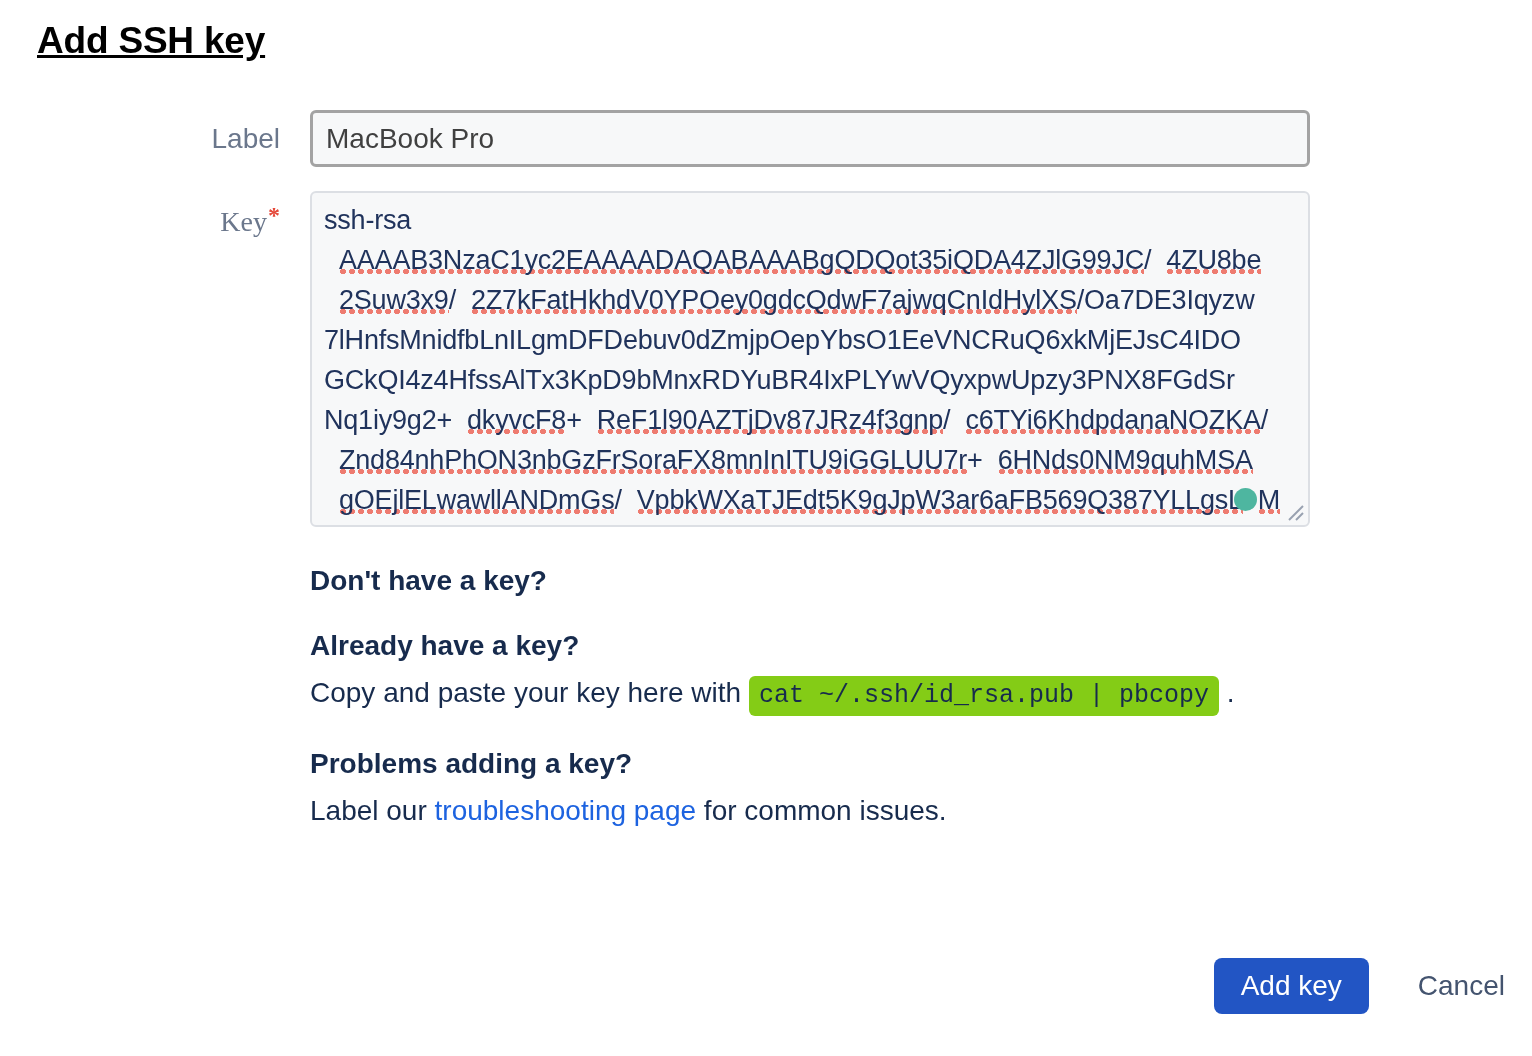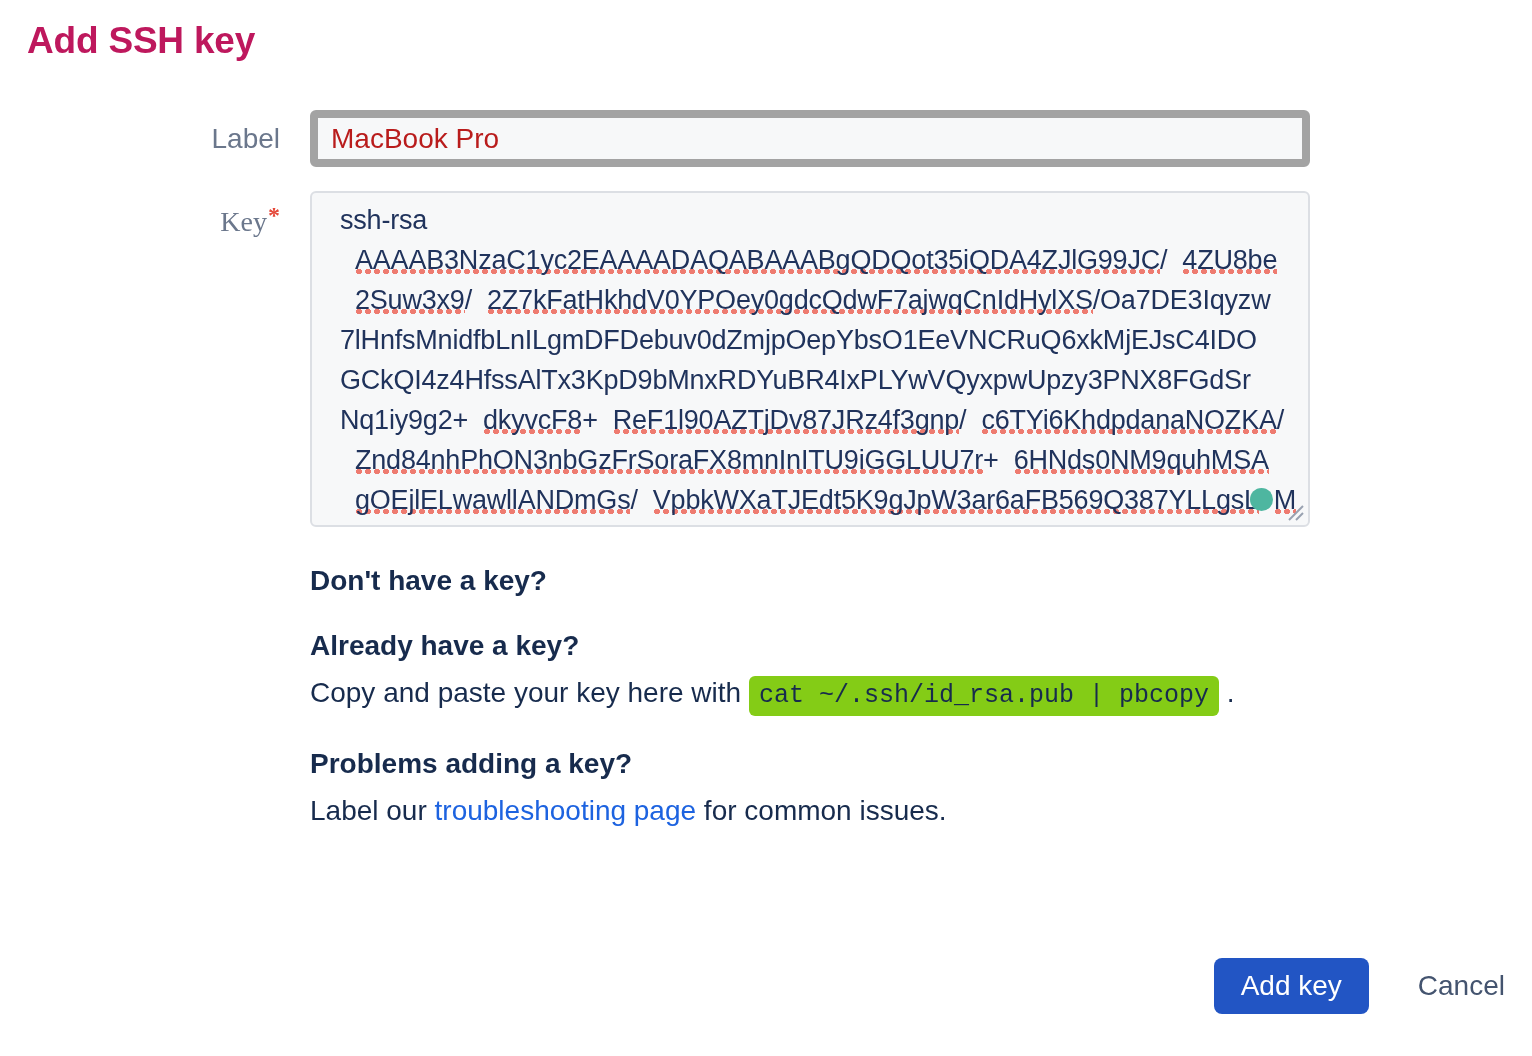--- a/index.html
+++ b/index.html
@@ -11,23 +11,24 @@
     font-family: "Liberation Sans", sans-serif;
     color: #172B4D;
     position: relative;
     overflow: hidden;
   }
   .page { padding: 20px 27px 0 27px; }
 
   h1.page-title {
     font-size: 37px;
     font-weight: 700;
-    color: #be185d;
-    margin: 0 0 48px 0;
+    color: #000000;
+    margin: 0 0 48px 10px;
     letter-spacing: -0.2px;
+    text-decoration: underline;
   }
 
   .form-row {
     display: grid;
     grid-template-columns: 253px 1000px;
     column-gap: 30px;
     margin-bottom: 24px;
   }
   .form-row.label-row { align-items: center; }
   .form-row.key-row { align-items: start; }
@@ -45,38 +46,38 @@
     font-weight: 700;
     vertical-align: top;
     position: relative;
     top: -4px;
     margin-left: 1px;
   }
 
   .text-input {
     width: 100%;
     height: 57px;
-    border: 8px solid #a3a3a3;
+    border: 3px solid #a3a3a3;
     background: #F7F8F9;
     border-radius: 6px;
     font-family: "Liberation Sans", sans-serif;
     font-size: 28px;
-    color: #b91c1c;
+    color: #404040;
     padding: 0 13px;
     outline: none;
   }
 
   .textarea {
     position: relative;
     width: 100%;
     height: 336px;
     border: 2px solid #DCDFE4;
     background: #F7F8F9;
     border-radius: 6px;
-    padding: 7px 12px 0 28px;
+    padding: 7px 12px 0 12px;
     overflow: hidden;
     cursor: text;
   }
   .key-line {
     font-size: 27px;
     line-height: 40px;
     color: #20335C;
     white-space: nowrap;
     letter-spacing: -0.2px;
   }

